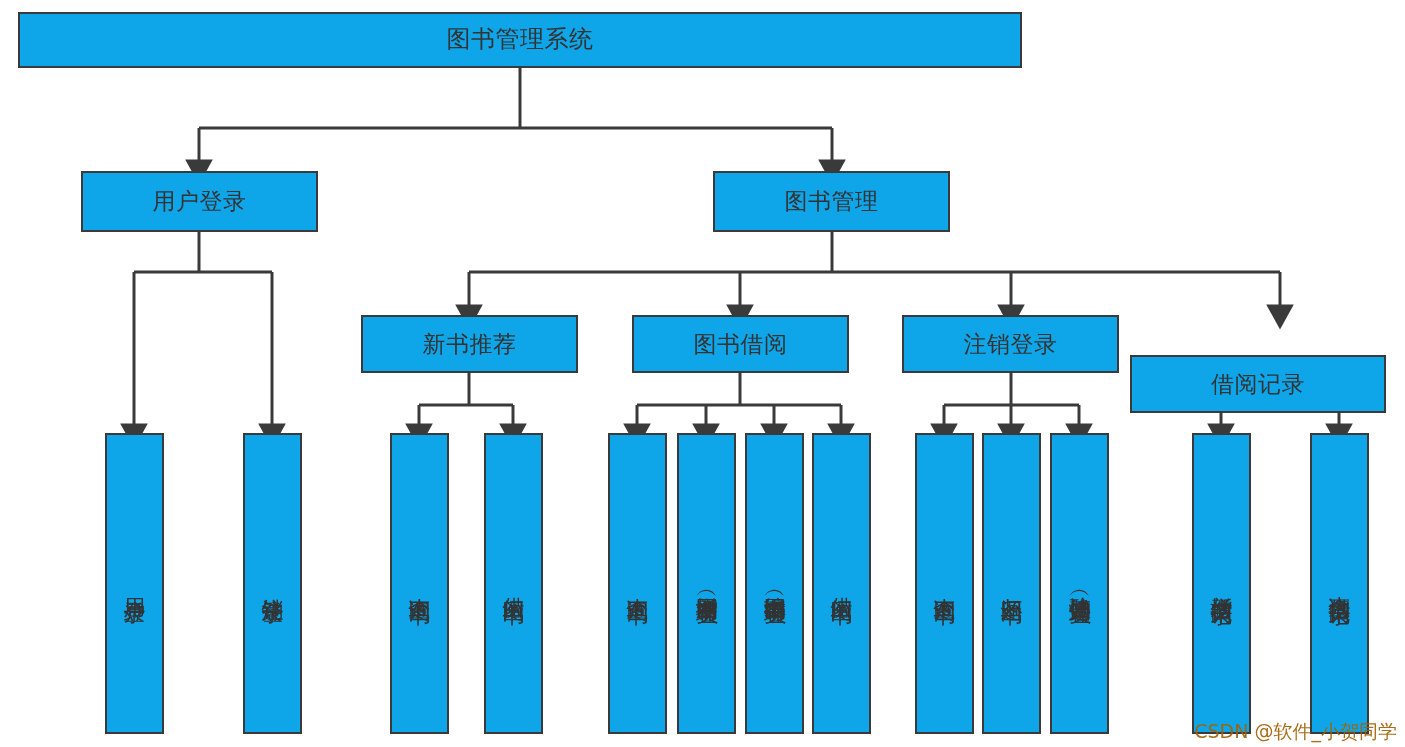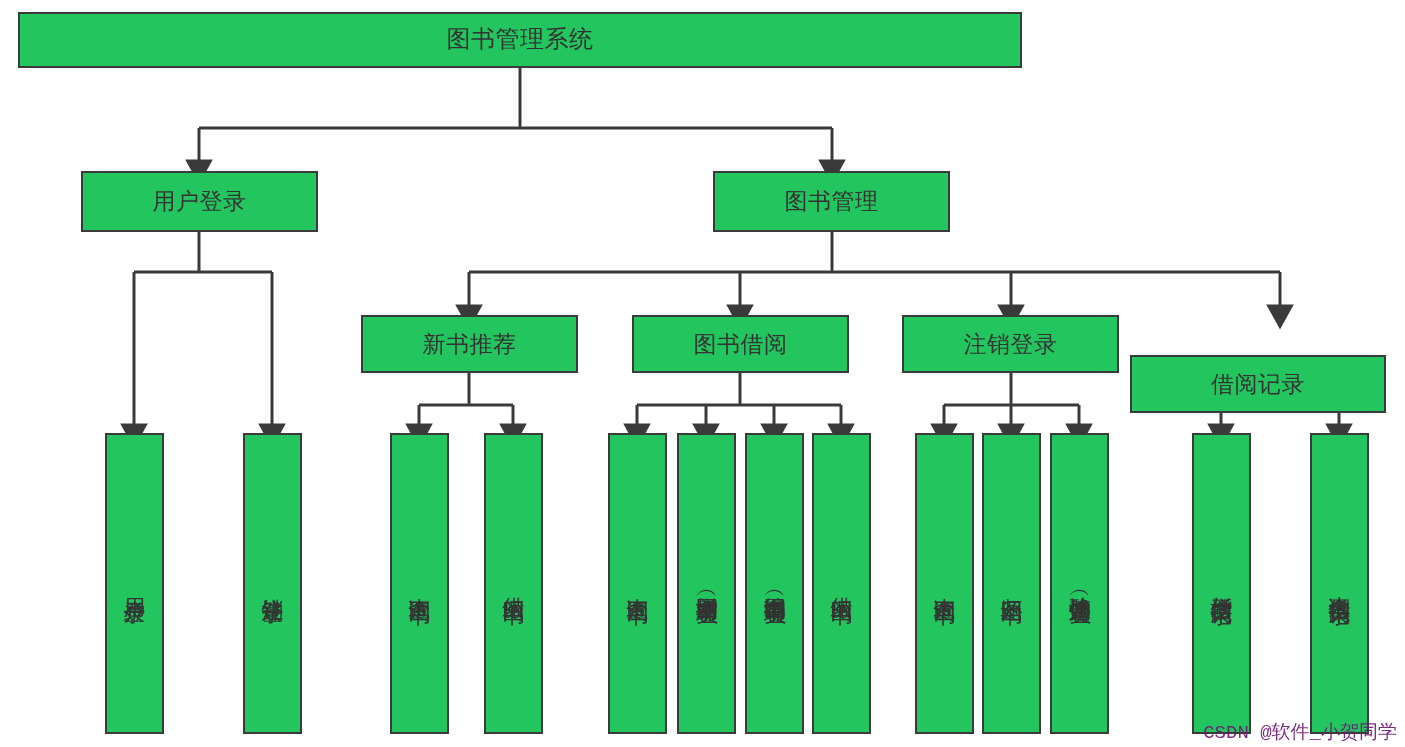--- a/index.html
+++ b/index.html
@@ -23,21 +23,21 @@
   svg#tree-svg {
     position: absolute;
     left: 0; top: 0;
     width: 1405px;
     height: 747px;
     display: block;
   }
   .node-box {
     position: absolute;
     box-sizing: border-box;
-    background: #22c55e;
+    background: #0ea5e9;
     border: 2px solid #3a3a3a;
     display: flex;
     align-items: center;
     justify-content: center;
     overflow: hidden;
   }
   .node-label {
     color: #333333;
     font-size: 23px;
     line-height: 1.05;
@@ -61,25 +61,24 @@
     font-size: 22px;
     letter-spacing: 1px;
     line-height: 1.22;
   }
   .node-box.root .node-label { font-size: 24px; }
   .watermark {
     position: absolute;
     right: 8px;
     bottom: 2px;
     font-size: 19px;
-    color: #701a75;
+    color: #a16207;
     white-space: nowrap;
     opacity: 0.92;
     pointer-events: none;
-    font-family: Liberation Mono, monospace;
   }
 </style>
 </head>
 <body>
 
 <div id="diagram-root">
 
   <svg id="tree-svg" viewBox="0 0 1405 747" xmlns="http://www.w3.org/2000/svg">
     <defs>
       <marker id="arrowhead" markerWidth="9" markerHeight="10" refX="1.2" refY="5" orient="auto" markerUnits="strokeWidth">

